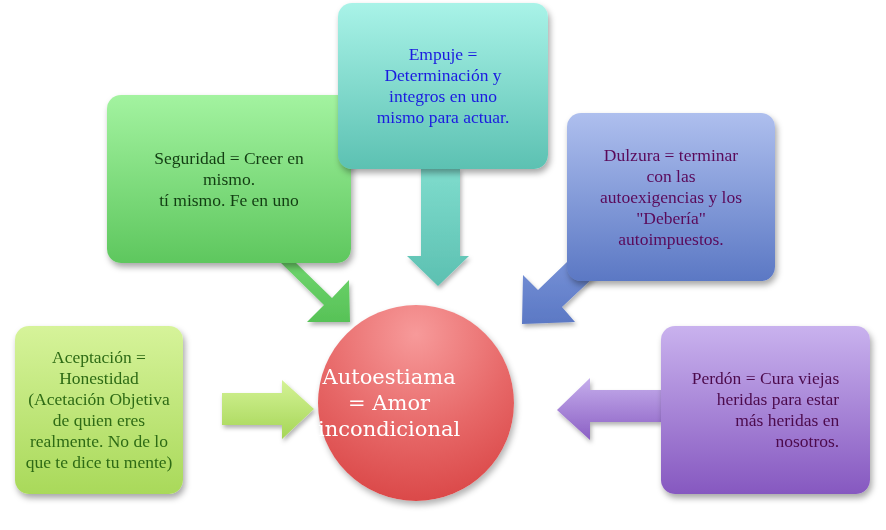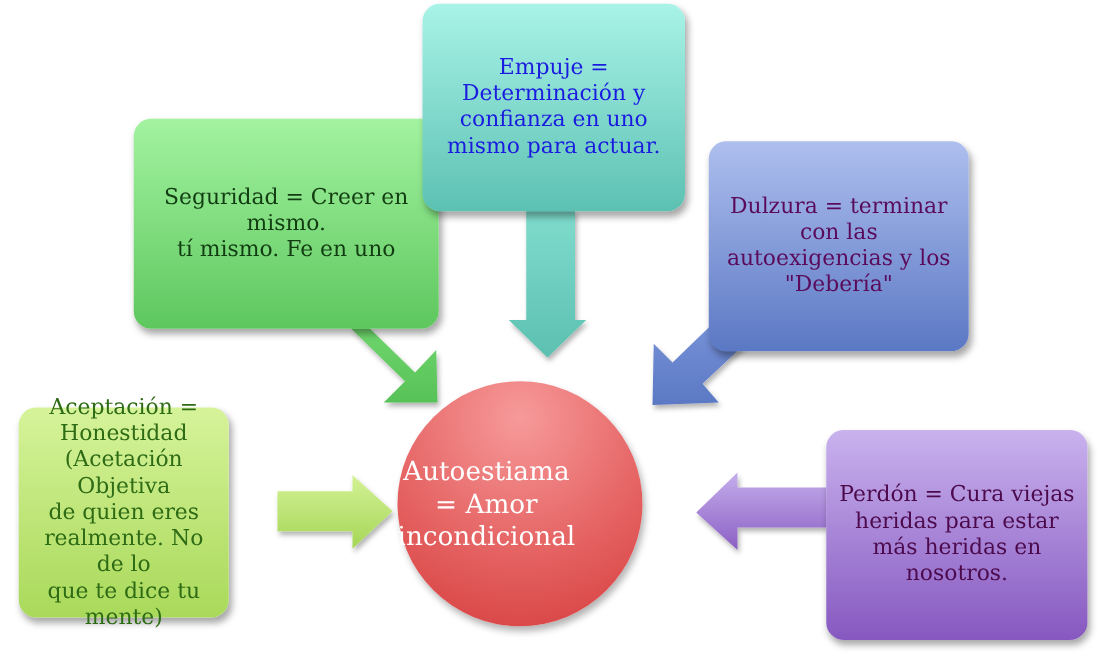--- a/index.html
+++ b/index.html
@@ -7,31 +7,31 @@
          font-family: "DejaVu Serif", "Liberation Serif", serif; }
   .stage { position: absolute; left: 0; top: 0; width: 886px; height: 530px; }
   svg.arrows { position: absolute; left: 0; top: 0; width: 886px; height: 530px; }
   .box {
     position: absolute; border-radius: 14px;
     display: flex; align-items: center; justify-content: center;
     text-align: center; box-sizing: border-box; padding: 6px 10px;
     box-shadow: 2px 4px 6px rgba(0,0,0,0.35);
     font-size: 17.5px; line-height: 21px;
   }
-  .box span { display: block; }
+  .box span { display: block; font-family: Liberation Serif, serif; }
   #box-aceptacion { left: 15px; top: 326px; width: 168px; height: 168px;
     background: linear-gradient(#d6f39a, #a9d95a); color: #2e6b15; }
   #box-seguridad { left: 107px; top: 95px; width: 244px; height: 168px;
     background: linear-gradient(#a3f3a0, #5ec75e); color: #123d12; align-items: center; }
   #box-empuje { left: 338px; top: 3px; width: 210px; height: 166px;
     background: linear-gradient(#a9f3e8, #5cc1b2); color: #1b1be0; }
   #box-dulzura { left: 567px; top: 97px; width: 208px; height: 168px;
     background: linear-gradient(#aebfee, #5b78c4); color: #5a0a5a; margin-top: 16px; }
-  #box-perdon { left: 661px; top: 344px; width: 209px; height: 168px;
-    background: linear-gradient(#c9b2ee, #8658c0); color: #4c0a4c; }
+  #box-perdon { left: 661px; top: 326px; width: 209px; height: 168px;
+    background: linear-gradient(#c9b2ee, #8658c0); color: #4c0a4c; text-align: right; }
   #center-circle {
     position: absolute; left: 318px; top: 305px; width: 196px; height: 196px;
     border-radius: 50%;
     background: radial-gradient(circle at 50% 15%, #f79a9a, #e76868 50%, #d63d3d);
     box-shadow: 2px 4px 6px rgba(0,0,0,0.3);
     display: flex; align-items: center; justify-content: flex-start; text-align: center;
     color: #ffffff; font-size: 21px; line-height: 26px;
   }
 </style>
 </head>
@@ -93,31 +93,32 @@
       <span>Seguridad = Creer en</span>
       <span>mismo.</span>
       <span>tí mismo. Fe en uno</span>
     </div>
   </div>
 
   <div class="box" id="box-empuje">
     <div>
       <span>Empuje =</span>
       <span>Determinación y</span>
-      <span>confianza en uno</span>
+      <span>integros en uno</span>
       <span>mismo para actuar.</span>
     </div>
   </div>
 
   <div class="box" id="box-dulzura">
     <div>
       <span>Dulzura = terminar</span>
       <span>con las</span>
       <span>autoexigencias y los</span>
       <span>"Debería"</span>
+      <span>autoimpuestos.</span>
     </div>
   </div>
 
   <div class="box" id="box-perdon">
     <div>
       <span>Perdón = Cura viejas</span>
       <span>heridas para estar</span>
       <span>más heridas en</span>
       <span>nosotros.</span>
     </div>

